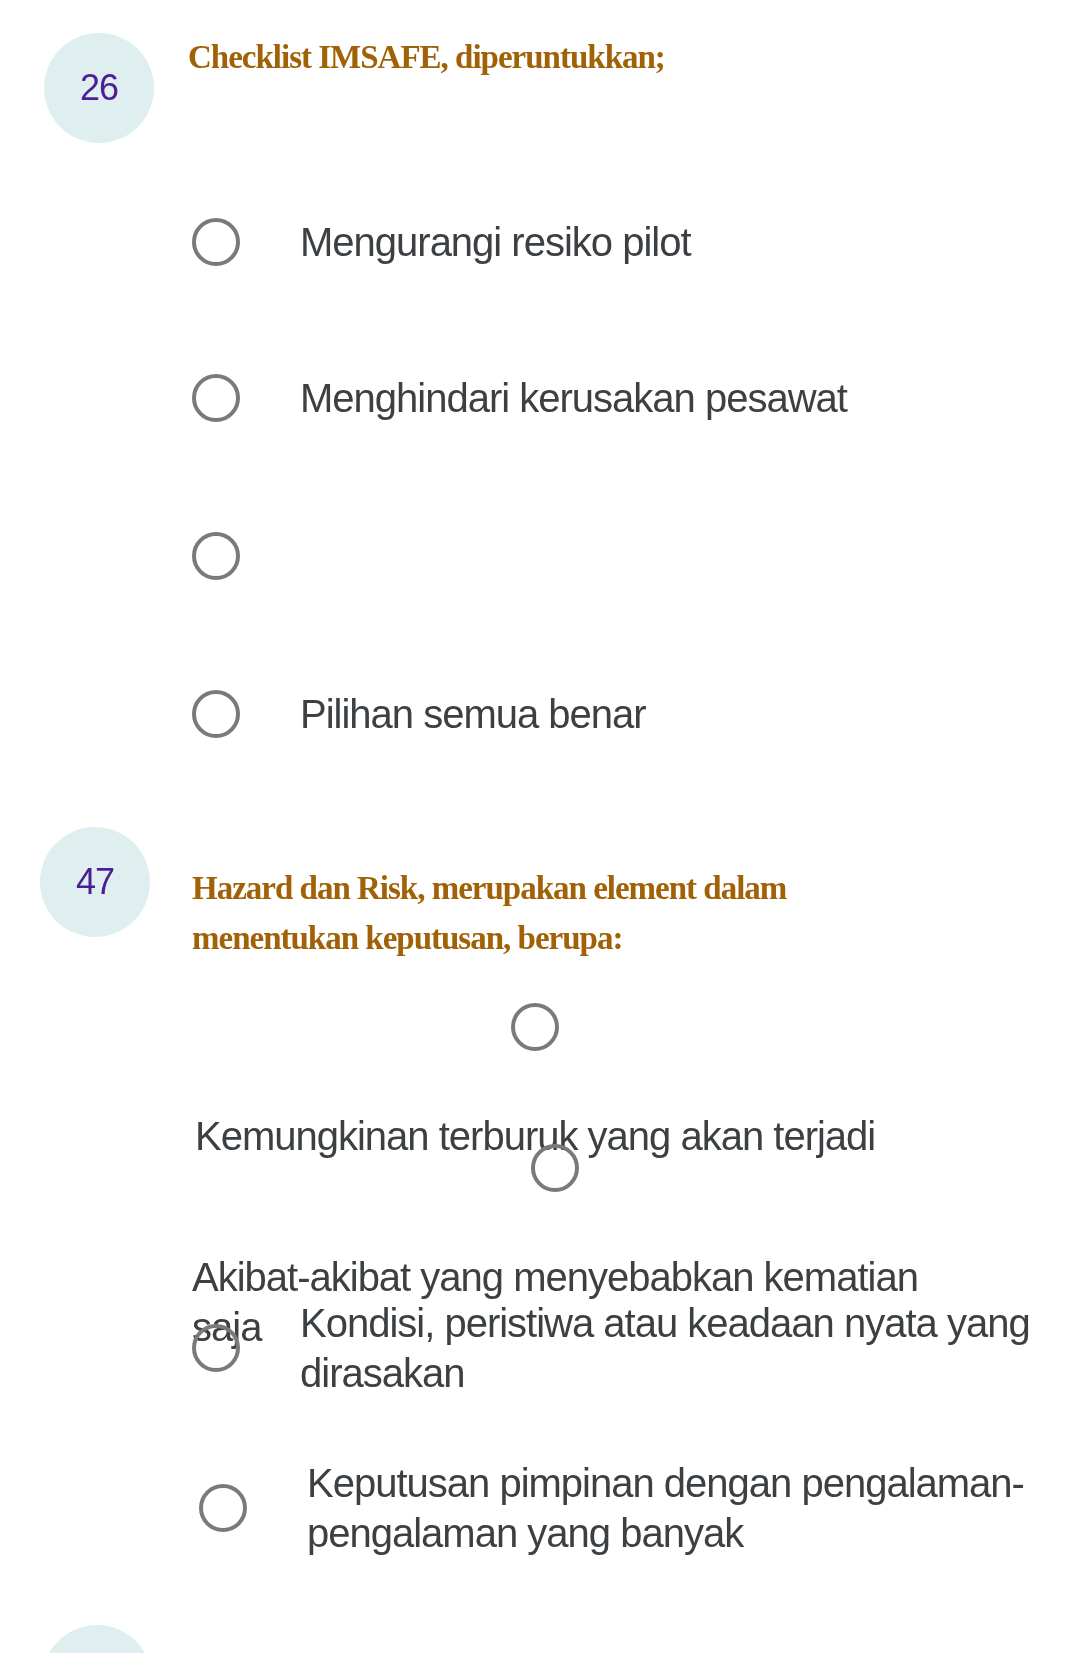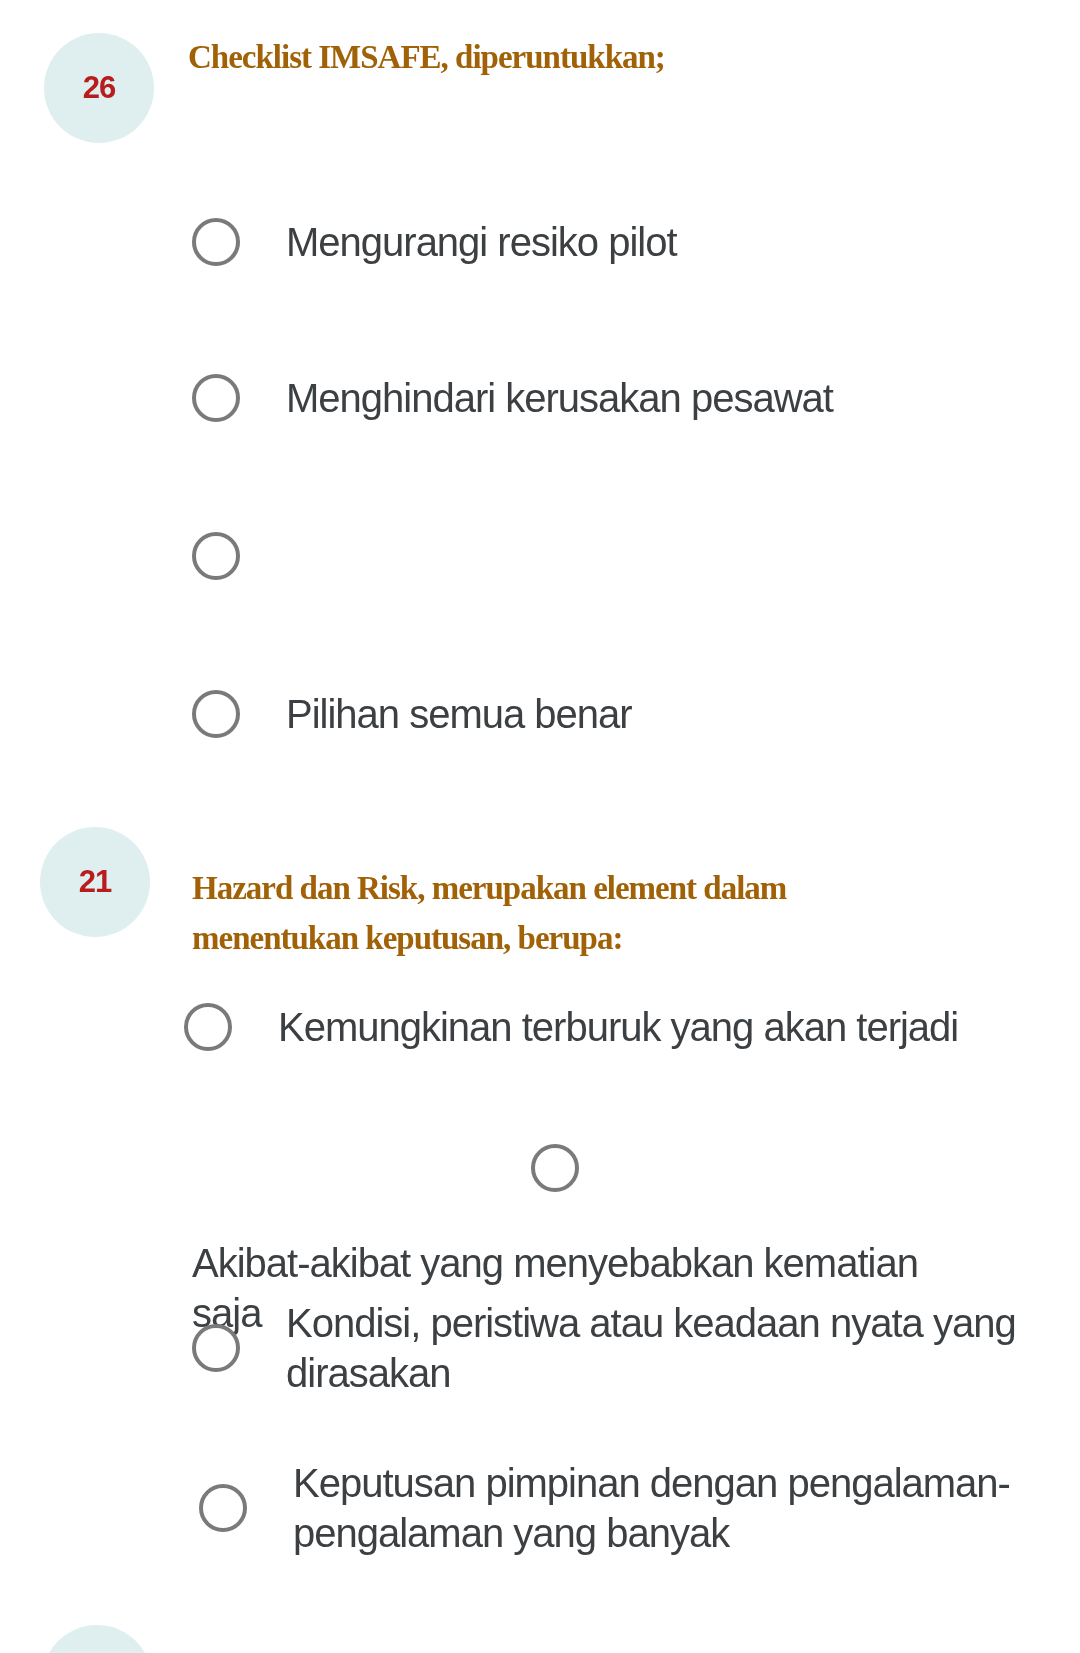--- a/index.html
+++ b/index.html
@@ -12,33 +12,33 @@
   .screen{position:relative;width:1080px;height:1653px;background:#ffffff;}
 
   .badge{
     position:absolute;
     width:110px;height:110px;
     border-radius:50%;
     background:#dfeff0;
     display:flex;align-items:center;justify-content:center;
   }
   .badge .num{
-    font-size:31px;font-weight:bold;color:#b91c1c;letter-spacing:-1px;
+    font-size:36px;font-weight:normal;color:#4c1d95;letter-spacing:-1px;
   }
 
   .title{
     position:absolute;margin:0;
     font-size:33px;font-weight:bold;color:#a16207;
     letter-spacing:-1px;line-height:50px;white-space:nowrap;font-family:Liberation Serif, serif;
   }
   .title .tl{display:block;}
 
   .opt{
     position:absolute;
-    display:flex;align-items:center;gap:46px;
+    display:flex;align-items:center;gap:60px;
     height:48px;
     cursor:pointer;
   }
   .opt.h2l{height:100px;}
   .radio{
     box-sizing:border-box;
     width:48px;height:48px;flex:0 0 48px;
     border:4.5px solid #7a7a7a;border-radius:50%;
     background:transparent;
   }
@@ -83,28 +83,28 @@
     <div class="opt" style="left:192px;top:690px;">
       <span class="radio"></span>
       <span class="opt-text">
         <span class="line">Pilihan semua benar</span>
       </span>
     </div>
   </section>
 
   <section>
     <div class="badge" style="left:40px;top:827px;">
-      <span class="num">21</span>
+      <span class="num">47</span>
     </div>
     <h2 class="title" style="left:192px;top:827px;margin-top:36px;">
       <span class="tl">Hazard dan Risk, merupakan element dalam</span>
       <span class="tl">menentukan keputusan, berupa:</span>
     </h2>
 
-    <div class="opt" style="left:184px;top:1003px;">
+    <div class="opt" style="left:195px;top:1003px;flex-direction:column;">
       <span class="radio"></span>
       <span class="opt-text">
         <span class="line">Kemungkinan terburuk yang akan terjadi</span>
       </span>
     </div>
 
     <div class="opt h2l" style="left:192px;top:1144px;flex-direction:column;">
       <span class="radio"></span>
       <span class="opt-text">
         <span class="line">Akibat-akibat yang menyebabkan kematian</span>

